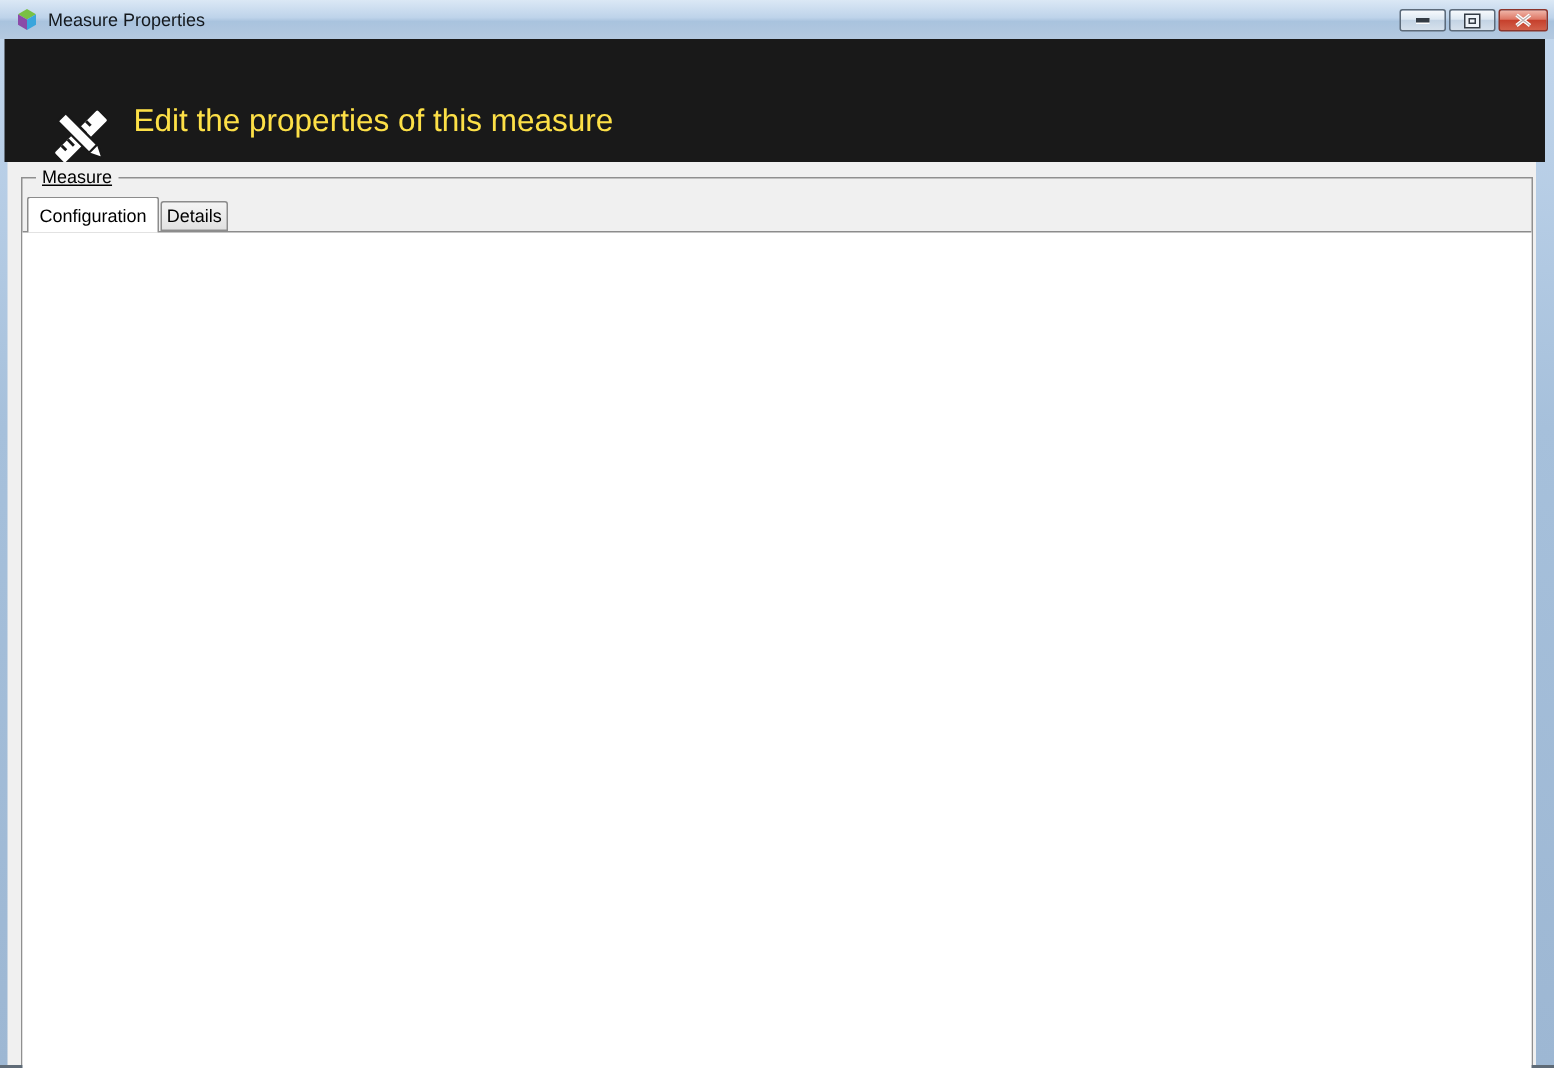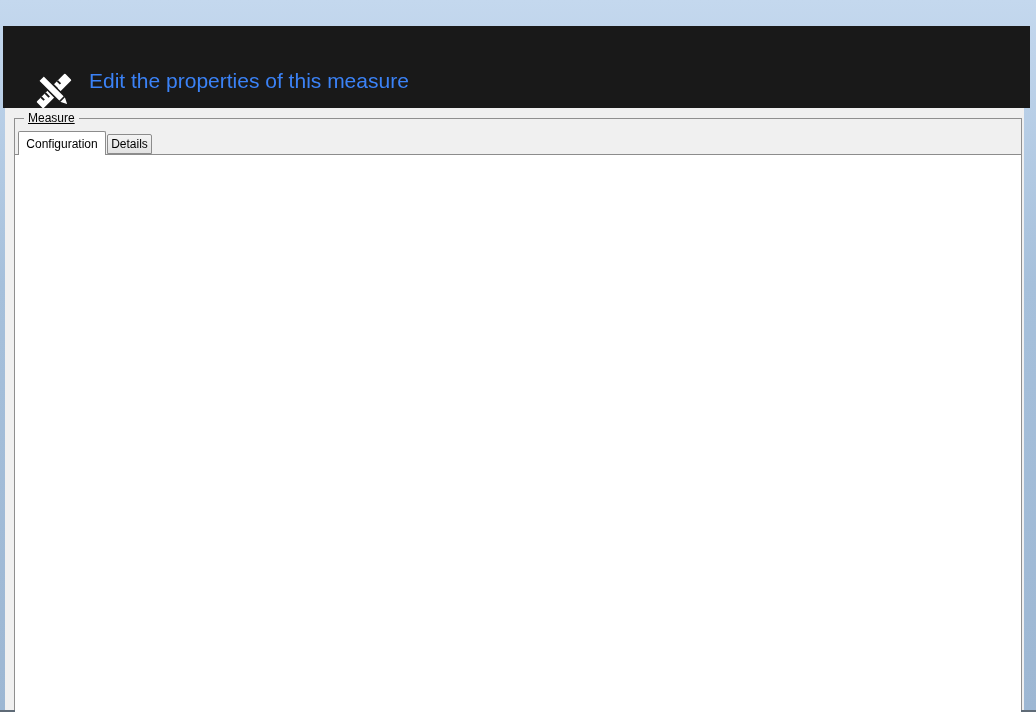--- a/index.html
+++ b/index.html
@@ -20,21 +20,21 @@
   .btn-max{left:966px;width:31px;}
   .btn-close{left:999px;width:33px;border-color:#8c342b;
     background:linear-gradient(to bottom,#f0b5a8,#dd7765 45%,#c6402c 50%,#d2604a);}
   .glyph-min{width:9px;height:3px;background:#333b44;box-shadow:0 1px 0 #fff;}
   .glyph-max{width:9px;height:8px;border:1px solid #333b44;background:#eef3f8;
     display:flex;align-items:center;justify-content:center;}
   .glyph-max-inner{width:3px;height:2px;border:1px solid #333b44;}
 
   
   .hero{left:3px;top:26px;width:1027px;height:82px;background:#191919;}
-  .hero-title{left:86px;top:43px;color:#3b82f6;font-size:21px;}
+  .hero-title{left:86px;top:43px;color:#fde047;font-size:21px;}
   .hero-icon{left:28px;top:42px;}
 
   
   .body{left:5px;top:108px;width:1019px;height:603px;background:#f0f0f0;}
   .bottom-edge{left:0;top:710px;width:1036px;height:2px;background:#5f6b77;}
 
   .groupbox{left:14px;top:118px;width:1008px;height:594px;
     border:1px solid #8f8f8f;border-bottom:none;box-sizing:border-box;}
   .group-label{left:24px;top:111px;background:#f0f0f0;padding:0 4px;text-decoration:underline;}
 
@@ -88,20 +88,42 @@
   .th-input{box-sizing:border-box;border:1px solid #ccd4dc;background:#fff;
     display:flex;align-items:center;padding:0 6px;}
   .th-input input{border:none;outline:none;width:100%;text-align:right;
     font:12px "Liberation Sans",sans-serif;background:transparent;padding:0;}
 </style>
 </head>
 <body>
 
 <div class="stage">
 
+  <div class="abs titlebar">
+    <svg class="abs win-icon" viewBox="0 0 16 16">
+      <polygon points="8,1 14,4.5 8,8 2,4.5" fill="#79c143"></polygon>
+      <polygon points="2,4.5 8,8 8,15 2,11.5" fill="#8b4ba8"></polygon>
+      <polygon points="14,4.5 8,8 8,15 14,11.5" fill="#3aa5dc"></polygon>
+    </svg>
+    <span class="abs title-text">Measure Properties</span>
+    <div class="abs win-btn btn-min">
+      <div class="glyph-min"></div>
+    </div>
+    <div class="abs win-btn btn-max">
+      <div class="glyph-max">
+          <div class="glyph-max-inner"></div>
+        </div>
+    </div>
+    <div class="abs win-btn btn-close">
+      <svg width="11" height="9" viewBox="0 0 11 9">
+        <path d="M1 1 L10 8 M10 1 L1 8" stroke="#fff" stroke-width="2.4"></path>
+        <path d="M1 1 L10 8 M10 1 L1 8" stroke="#3b1512" stroke-width="0.8" opacity="0.35"></path>
+      </svg>
+    </div>
+  </div>
 
   <div class="abs hero">
     <svg class="abs hero-icon" width="46" height="46" viewBox="0 0 48 48">
       <g transform="rotate(-45 24 24)">
         <rect x="3" y="19" width="42" height="10" rx="1" fill="#ffffff"></rect>
         <rect x="9" y="19" width="2" height="4.5" fill="#191919"></rect>
         <rect x="15" y="19" width="2" height="6" fill="#191919"></rect>
         <rect x="21" y="19" width="2" height="4.5" fill="#191919"></rect>
         <rect x="27" y="19" width="2" height="6" fill="#191919"></rect>
         <rect x="33" y="19" width="2" height="4.5" fill="#191919"></rect>

